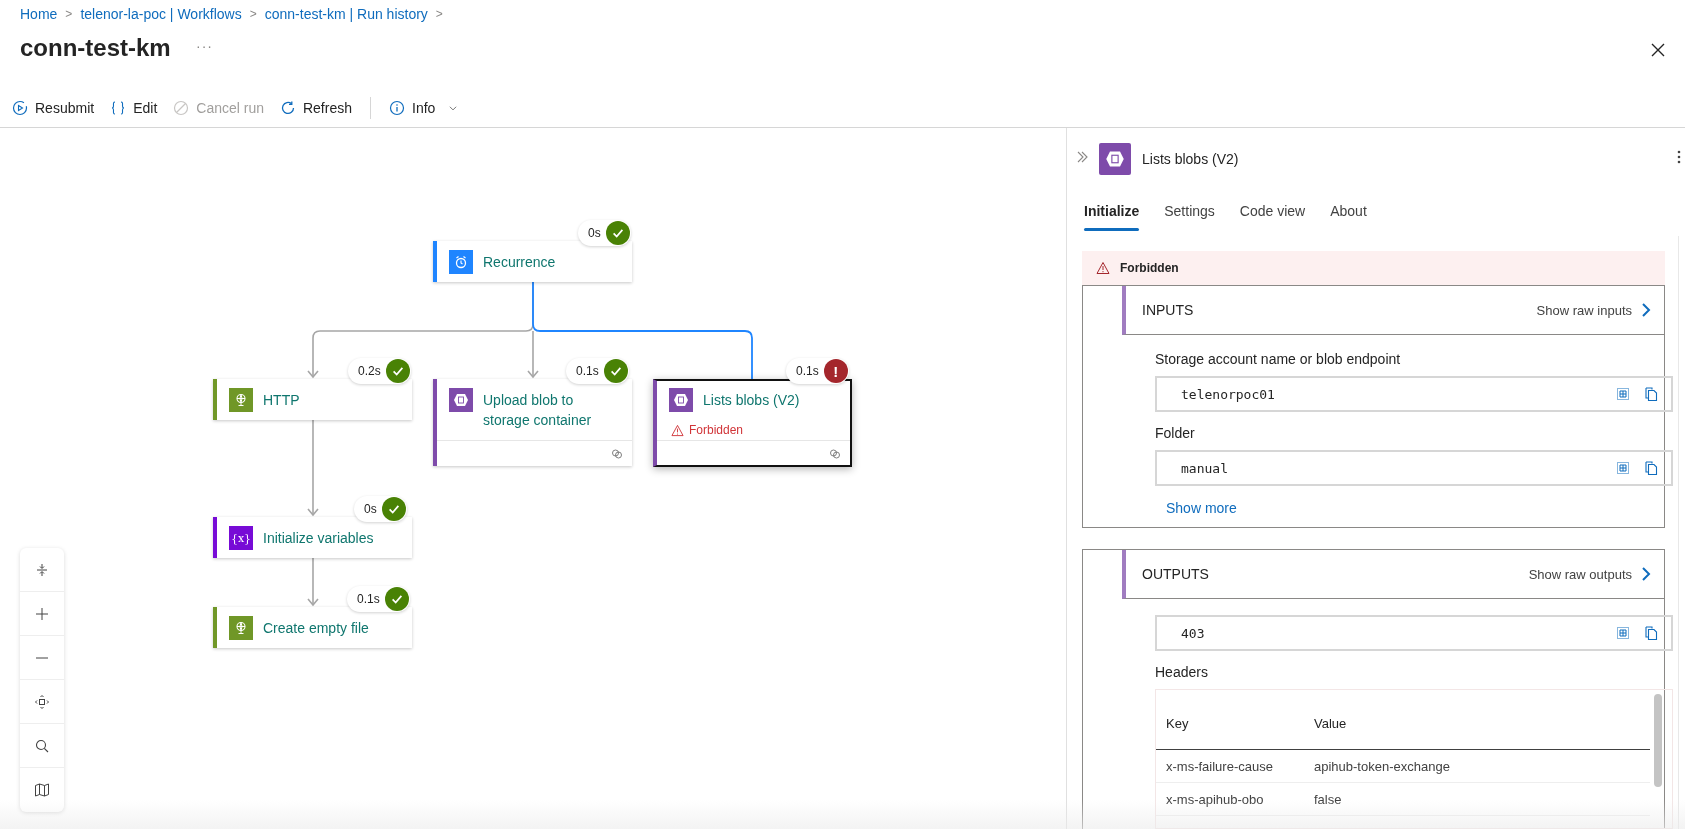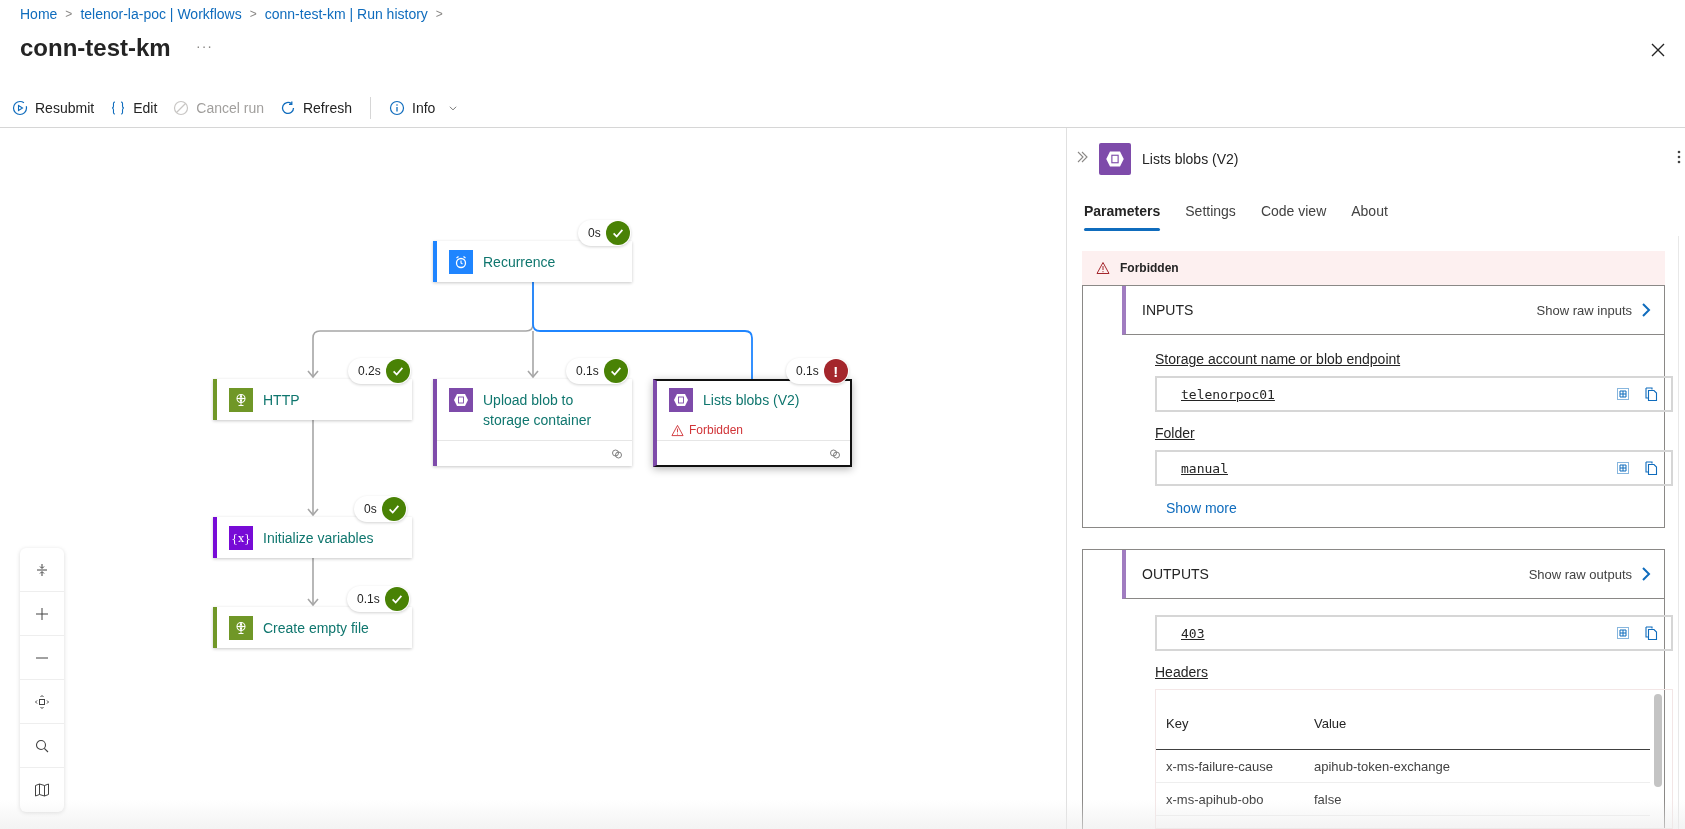--- a/index.html
+++ b/index.html
@@ -44,21 +44,21 @@
   .tabs { position: absolute; left: 17px; top: 75px; display: flex; gap: 0; font-size: 14px; }
   .tab { margin-right: 25px; color: #424242; cursor: pointer; position: relative; padding-bottom: 12px; }
   .tab.active { color: #242424; font-weight: bold; }
   .tab.active::after { content: ""; position: absolute; left: 0; right: 0; bottom: 0; height: 3px; border-radius: 2px; background: #0f6cbd; }
   .err-banner { position: absolute; left: 15px; top: 123px; width: 583px; height: 34px; background: #fdf0f0; display: flex; align-items: center; padding-left: 14px; gap: 10px; font-size: 12px; font-weight: bold; color: #242424; }
   .sect { position: absolute; left: 15px; width: 583px; border: 1px solid #8a8886; background: #fff; padding-left: 40px; }
   .sect-head { height: 49px; border-bottom: 1px solid #8a8886; border-left: 4px solid #a07cc0; margin-left: -1px; display: flex; align-items: center; justify-content: space-between; padding: 0 12px 0 16px; }
   .sect-title { font-size: 14px; color: #242424; }
   .raw-link { display: flex; align-items: center; gap: 8px; font-size: 13px; color: #424242; cursor: pointer; }
   .raw-link svg { width: 12px; height: 16px; }
-  .sect-body { padding: 16px 0 0 32px; text-decoration: underline; }
+  .sect-body { padding: 16px 0 0 32px; }
   .field-lbl { font-size: 14px; color: #242424; margin-bottom: 9px; }
   .field { width: 518px; height: 36px; border: 2px solid #d6d6d6; display: flex; align-items: center; padding-left: 24px; font-family: "DejaVu Sans Mono", "Liberation Mono", monospace; font-size: 13px; color: #242424; position: relative; margin-bottom: 13px; }
   .field .fi { position: absolute; top: 8px; width: 16px; height: 16px; cursor: pointer; }
   .show-more { font-size: 14px; color: #0f6cbd; margin: 0 0 0 11px; cursor: pointer; display: inline-block; height: 30px; }
   .hdr-table { width: 518px; height: 140px; border: 1px solid #f3e6e6; position: relative; overflow: hidden; }
   .hdr-table .thead { position: absolute; left: 0; top: 0; width: 494px; height: 60px; display: flex; align-items: flex-end; padding-bottom: 18px; font-size: 13px; border-bottom: 1px solid #404040; }
   .hdr-table .trow { position: absolute; left: 0; width: 494px; height: 33px; display: flex; align-items: center; font-size: 13px; color: #424242; border-bottom: 1px solid #eee; }
   .hdr-table .k { width: 158px; padding-left: 10px; }
   .hdr-table .v { flex: 1; }
   .hdr-scroll { position: absolute; left: 498px; top: 4px; width: 8px; height: 93px; background: #c4c4c4; border-radius: 4px; }
@@ -330,21 +330,21 @@
   <div class="panel-title">Lists blobs (V2)</div>
   <div class="panel-more">
     <svg viewBox="0 0 6 16" width="6" height="16">
         <circle cx="3" cy="3" r="1.3" fill="#424242"></circle>
         <circle cx="3" cy="8" r="1.3" fill="#424242"></circle>
         <circle cx="3" cy="13" r="1.3" fill="#424242"></circle>
       </svg>
   </div>
 
   <div class="tabs">
-    <div class="tab active">Parameters</div>
+    <div class="tab active">Initialize</div>
     <div class="tab">Settings</div>
     <div class="tab">Code view</div>
     <div class="tab">About</div>
   </div>
 
   <div class="err-banner">
     <svg viewBox="0 0 14 14" width="14" height="14">
         <path d="M7 1.5 L13 12.5 L1 12.5 Z" fill="none" stroke="#a4262c" stroke-width="1"></path>
         <path d="M7 5 L7 9" stroke="#a4262c" stroke-width="1"></path>
         <circle cx="7" cy="10.7" r="0.6" fill="#a4262c"></circle>

